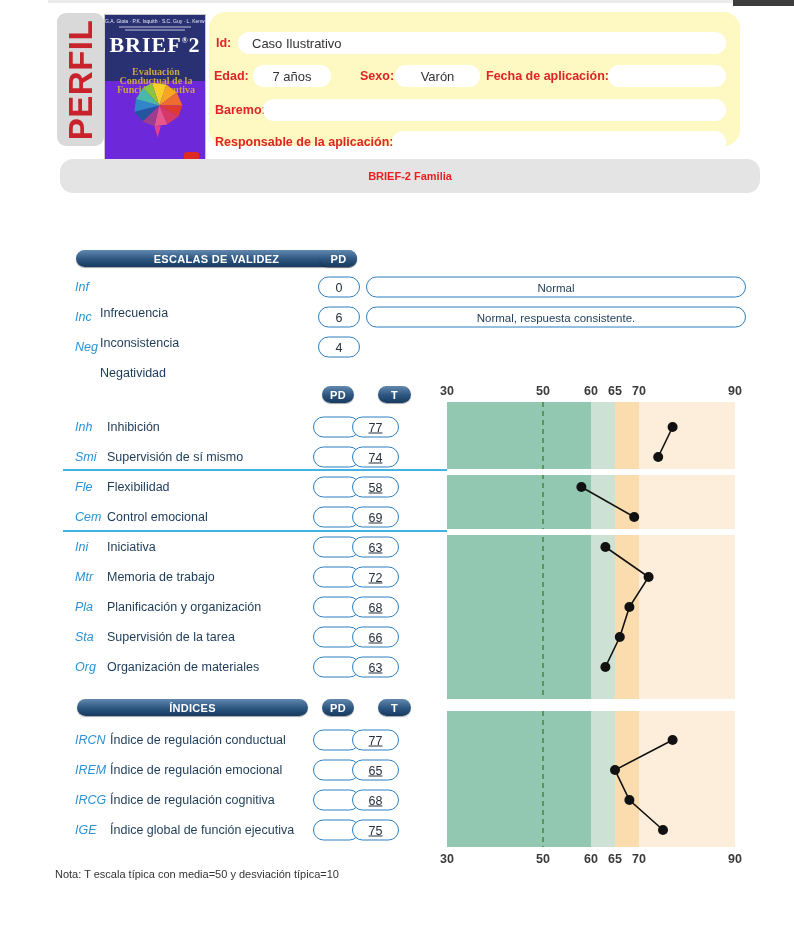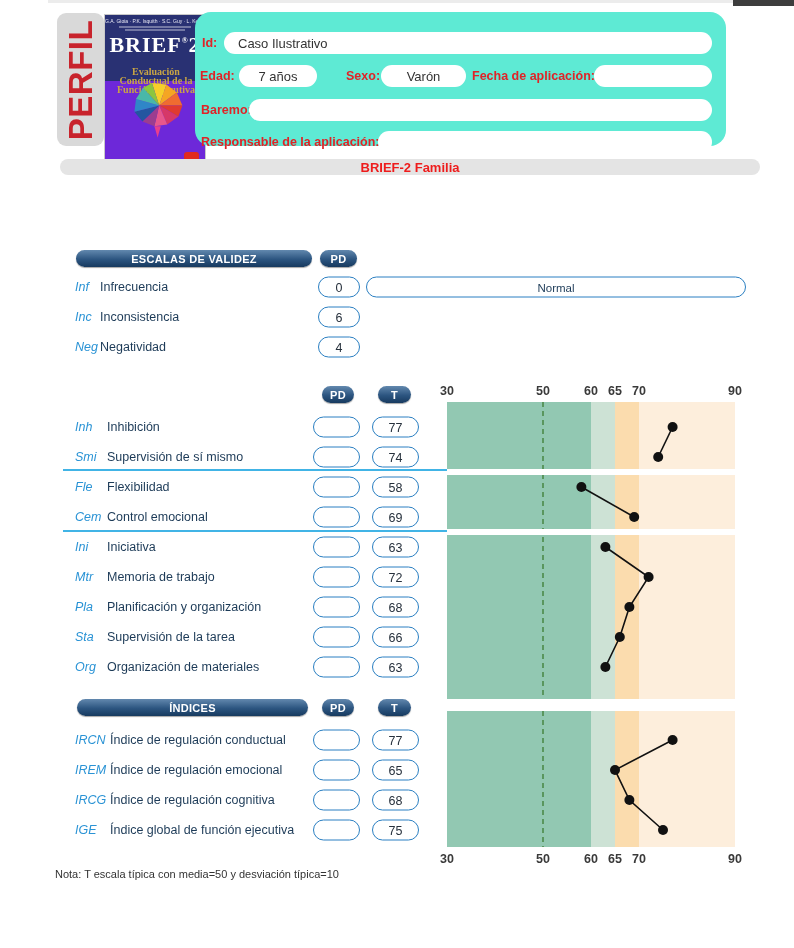--- a/index.html
+++ b/index.html
@@ -21,41 +21,41 @@
   .cover-authline{position:absolute;left:14px;right:14px;height:2px;background:rgba(255,255,255,.35);}
   .cover-title{position:absolute;left:0;top:17px;width:100%;text-align:center;color:#fff;font-family:"Liberation Serif",serif;font-weight:bold;font-size:22px;letter-spacing:1px;}
   .cover-title sup{font-size:8px;vertical-align:9px;}
   .cover-subtitle{position:absolute;left:8px;top:44px;width:86px;text-align:center;color:#c9a544;font-family:"Liberation Serif",serif;font-weight:bold;font-size:10px;line-height:9px;margin-top:8px;}
   .cover-brain{position:absolute;left:11px;top:60px;width:80px;height:64px;}
   .cover-manual{position:absolute;left:8px;bottom:5px;color:#b4ad9a;font-family:"Liberation Serif",serif;font-size:10px;letter-spacing:2px;}
   .cover-logo{position:absolute;right:6px;bottom:6px;width:15px;height:15px;background:#e02a1e;border-radius:3px;}
   .cover-logo:after{content:"";position:absolute;left:3px;bottom:3px;width:9px;height:3px;background:#fff;border-radius:1px;}
 
   
-  .fields-box{position:absolute;left:195px;top:12px;width:531px;height:134px;background:#5eead4;border-radius:16px;}
+  .fields-box{position:absolute;left:209px;top:12px;width:531px;height:134px;background:#fef9c3;border-radius:16px;}
   .flabel{position:absolute;color:#e02327;font-weight:bold;font-size:12.5px;white-space:nowrap;}
   .fpill{position:absolute;height:22px;background:#fff;border-radius:11px;box-sizing:border-box;font-size:13px;color:#333;display:flex;align-items:center;}
   .fpill.left{padding-left:14px;justify-content:flex-start;}
   .fpill.center{justify-content:center;}
 
   
-  .title-bar{position:absolute;left:60px;top:159px;width:700px;height:16px;background:#e4e4e4;border-radius:13px;display:flex;align-items:center;justify-content:center;color:#ee1c1c;font-weight:bold;font-size:13px;}
+  .title-bar{position:absolute;left:60px;top:159px;width:700px;height:34px;background:#e4e4e4;border-radius:13px;display:flex;align-items:center;justify-content:center;color:#ee1c1c;font-weight:bold;font-size:11px;}
 
   
   .hpill{position:absolute;height:17px;background:linear-gradient(180deg,#6288ae 0%,#2c5580 55%,#173a5f 100%);border-radius:9px;color:#fff;font-weight:bold;font-size:11px;display:flex;align-items:center;justify-content:center;letter-spacing:.3px;box-shadow:0 1px 1px rgba(0,0,0,.35);}
 
   
   .rowset{position:absolute;left:0;width:794px;}
   .row{position:absolute;left:0;width:794px;height:30px;}
   .abbr{position:absolute;left:75px;top:50%;transform:translateY(-50%);color:#2a93d5;font-size:12.5px;white-space:nowrap;font-style:italic;}
   .sname{position:absolute;left:107px;top:50%;transform:translateY(-50%);color:#1c3a57;font-size:12.5px;white-space:nowrap;}
-  .vname{left:100px;}
+  .vname{left:100px;margin-top:26px;}
   .scorebox{position:absolute;top:50%;transform:translateY(-50%);height:21px;background:#fff;border:1.5px solid #2b7fc2;border-radius:11px;box-sizing:border-box;display:flex;align-items:center;justify-content:center;font-size:12.5px;color:#26303c;}
   .pd-pos{left:313px;width:47px;}
-  .t-pos{left:372px;width:47px;}
+  .t-pos{left:352px;width:47px;text-decoration:underline;}
   .vpd-pos{left:318px;width:42px;}
   .nivel-pos{left:366px;width:380px;font-size:11.5px;color:#1c3a57;}
 
   
   .divider{position:absolute;left:63px;width:384px;height:2px;background:#41b4e6;}
 
   
   .chart-svg{position:absolute;left:430px;top:382px;width:320px;height:492px;}
 
   .footnote{position:absolute;left:55px;top:868px;font-size:11px;color:#333;}
@@ -110,34 +110,35 @@
     <div class="fpill left" style="left:29px;top:20px;width:488px">Caso Ilustrativo</div>
     <div class="fpill center" style="left:44px;top:53px;width:78px">7 años</div>
     <div class="fpill center" style="left:186px;top:53px;width:85px">Varón</div>
     <div class="fpill center" style="left:399px;top:53px;width:118px"></div>
     <div class="fpill left" style="left:54px;top:87px;width:463px"></div>
     <div class="fpill left" style="left:183px;top:119px;width:334px"></div>
   </div>
 
   <div class="title-bar">BRIEF-2 Familia</div>
 
-  <div class="hpill" style="left:76px;top:250px;width:236px">ESCALAS DE VALIDEZ</div>
+  <div class="hpill" style="left:76px;top:250px;width:281px">ESCALAS DE VALIDEZ</div>
   <div class="hpill" style="left:320px;top:250px;width:37px">PD</div>
 
   <div class="rowset" style="top:272px">
     <div class="row" style="top:0">
       <span class="abbr">Inf</span>
       <span class="sname vname">Infrecuencia</span>
       <span class="scorebox vpd-pos">0</span>
       <span class="scorebox nivel-pos">Normal</span>
     </div>
     <div class="row" style="top:30px">
       <span class="abbr">Inc</span>
       <span class="sname vname">Inconsistencia</span>
       <span class="scorebox vpd-pos">6</span>
+      <span class="scorebox nivel-pos">Normal, respuesta consistente.</span>
     </div>
     <div class="row" style="top:60px">
       <span class="abbr">Neg</span>
       <span class="sname vname">Negatividad</span>
       <span class="scorebox vpd-pos">4</span>
     </div>
   </div>
 
   <div class="hpill" style="left:322px;top:386px;width:32px">PD</div>
   <div class="hpill" style="left:378px;top:386px;width:33px">T</div>

